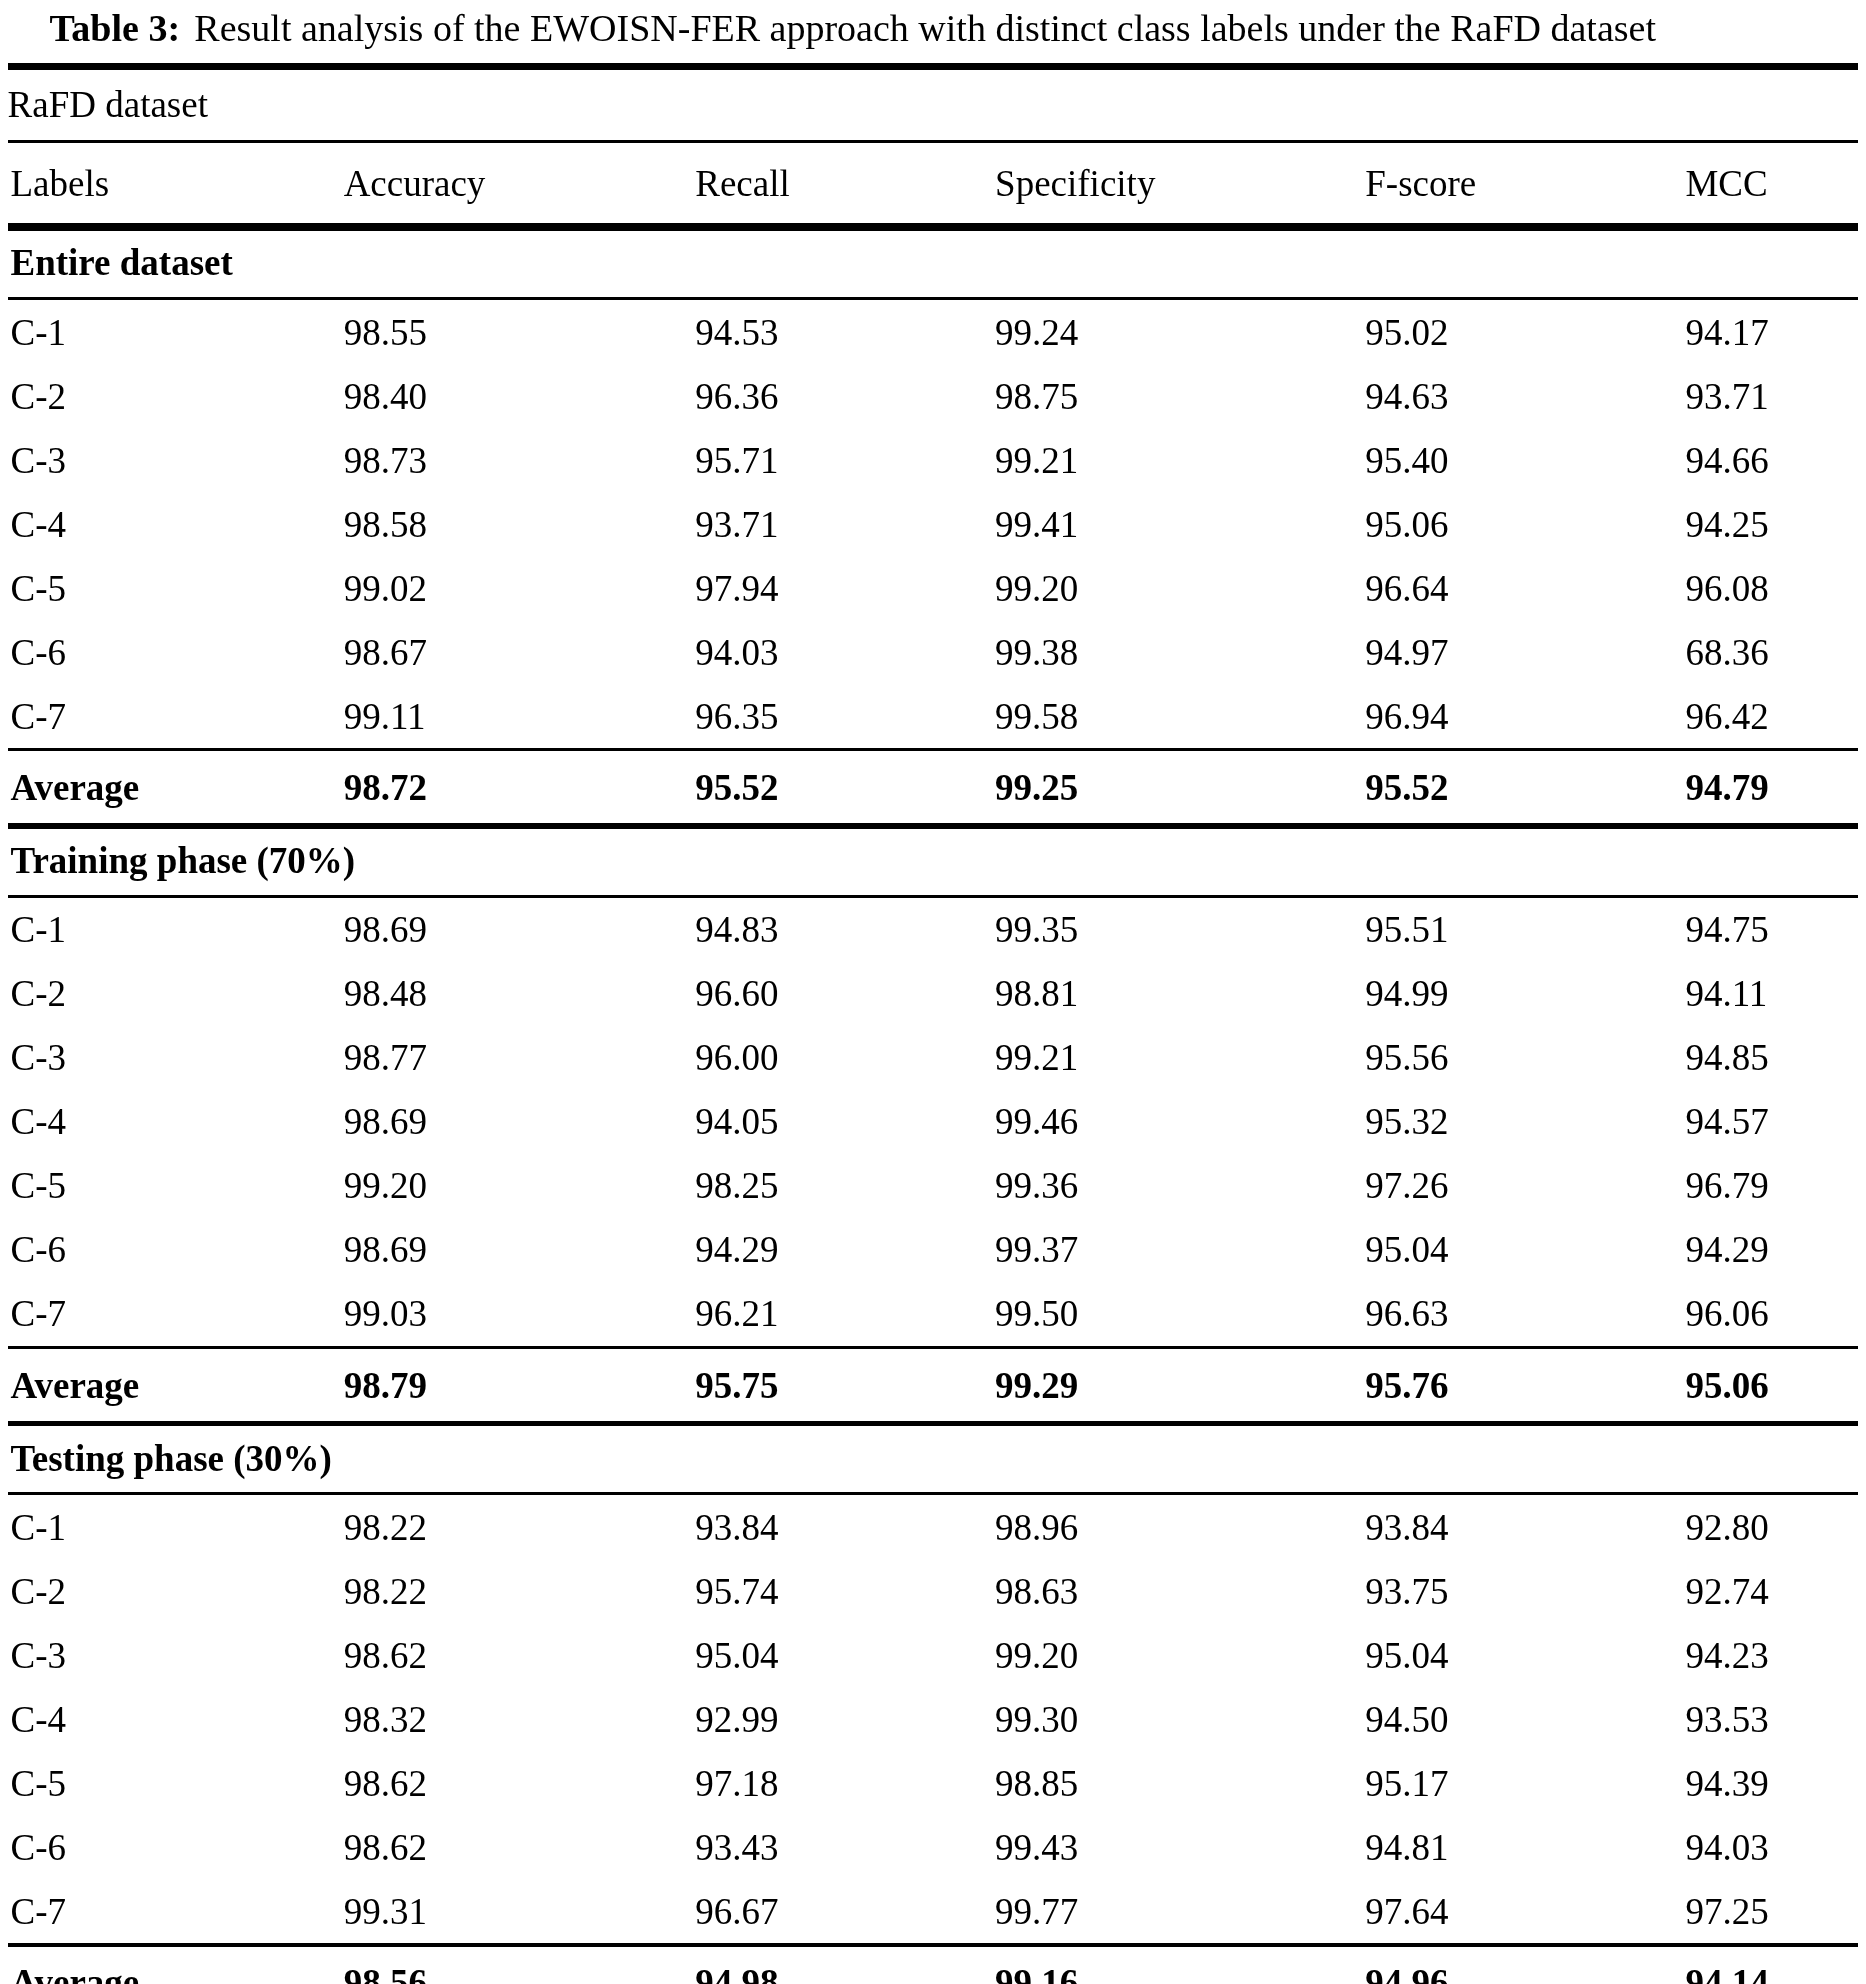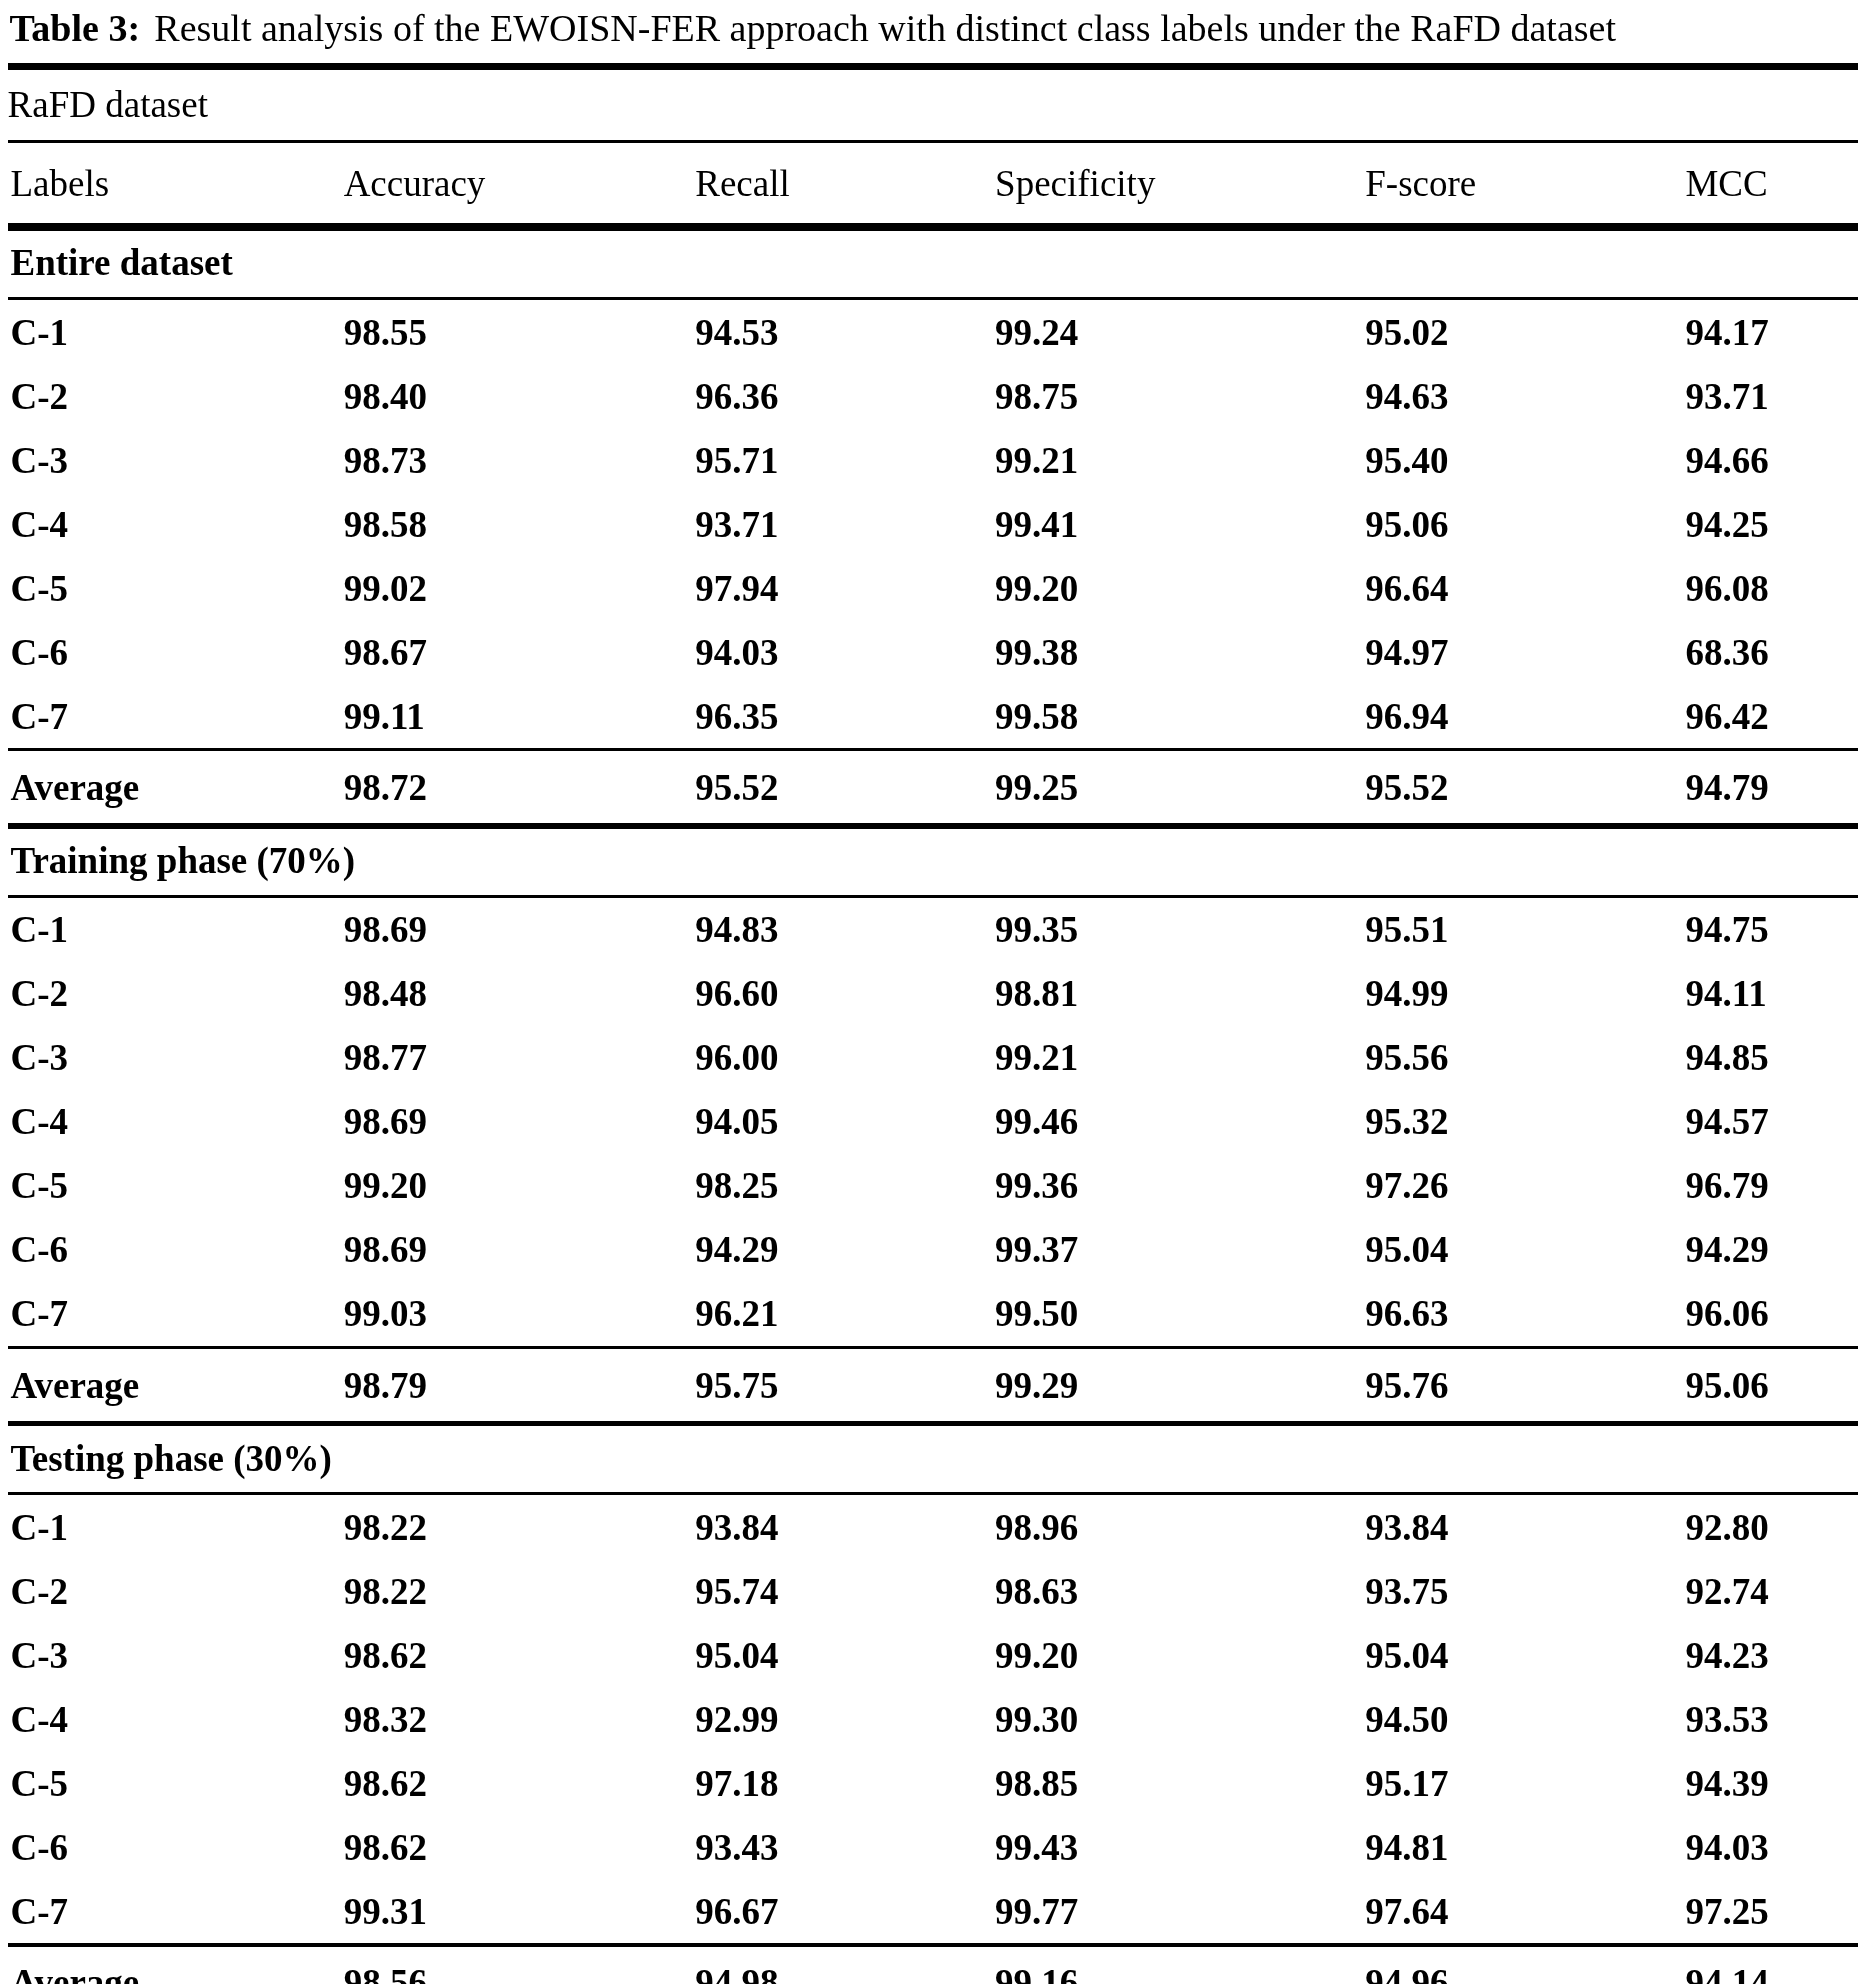--- a/index.html
+++ b/index.html
@@ -1,28 +1,28 @@
 <!DOCTYPE html>
 <html style="font-size:7.6px"><head>
 <meta charset="utf-8">
 <style>
   html,body{margin:0;padding:0;background:#ffffff;color:#000000;}
   body{width:1867px;height:1985px;overflow:hidden;font-family:"Liberation Serif","DejaVu Serif",serif;}
   .page{padding:2.9px 8.6px 0 7.6px;box-sizing:border-box;}
   .caption{font-size:38px;line-height:1.15;padding:3.8px 0 12.4px 1.9px;white-space:nowrap;}
-  .caption .capnum{font-weight:bold;margin-right:14.3px;}
+  .caption .capnum{font-weight:bold;margin-right:14.3px;margin-left:40px;}
   .rule{background:#000;width:100%;}
   .rule.heavy{height:7.6px;}
   .rule.medium{height:5.2px;}
   .rule.light{height:3.3px;}
   .group-header{font-size:37px;text-align:left;padding:12.4px 0 14.3px 0;}
   .grid{display:grid;grid-template-columns:18% 19% 16.2% 20% 17.3% auto;align-items:center;}
   .header-row{font-size:37px;min-height:80px;}
   .section-header{font-weight:bold;font-size:37px;padding:10.5px 0 12.4px 2.9px;}
-  .row{font-size:37px;min-height:64px;font-weight:bold;}
+  .row{font-size:37px;min-height:64px;}
   .row.avg{font-weight:bold;min-height:72px;}
   .cell{padding-left:2.9px;white-space:nowrap;}
 </style>
 </head>
 <body>
 
 <div class="page">
   <div class="caption">
     <span class="capnum">Table 3:</span><span>Result analysis of the EWOISN-FER approach with distinct class labels under the RaFD dataset</span>
   </div>

